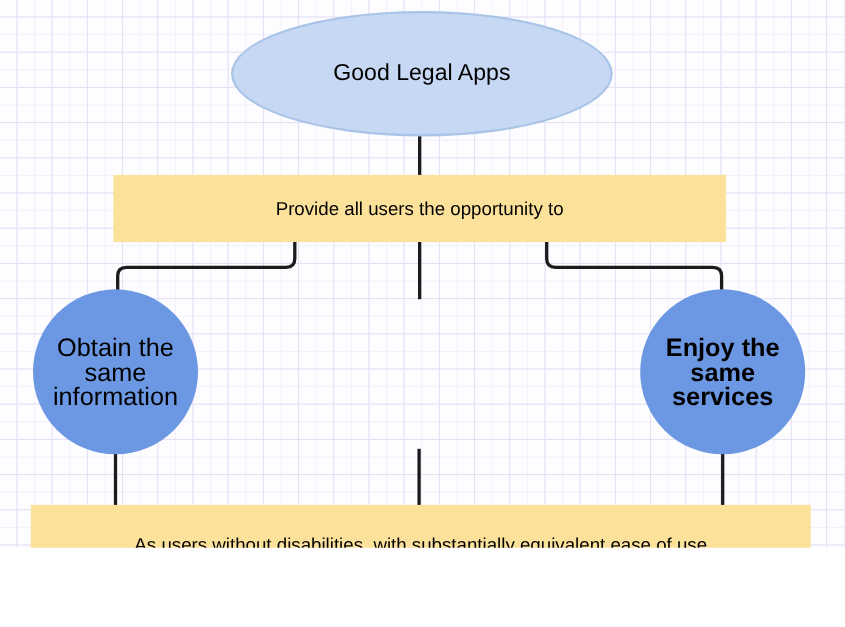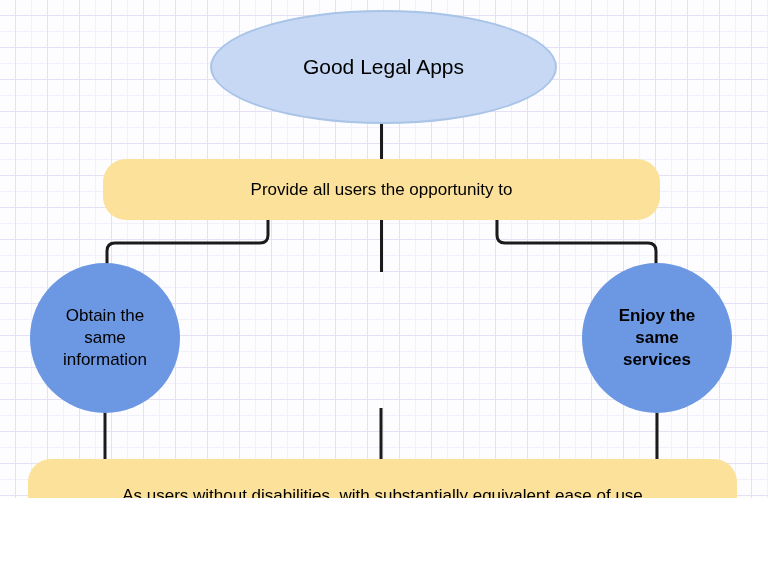--- a/index.html
+++ b/index.html
@@ -31,21 +31,20 @@
     z-index: 1;
   }
   .node {
     position: absolute;
     z-index: 2;
     display: flex;
     align-items: center;
     justify-content: center;
     text-align: center;
     box-sizing: border-box;
-    border-radius: 23px;
   }
   .ellipse {
     left: 210px; top: 10px;
     width: 347px; height: 114px;
     background: #c6d8f3;
     border: 2px solid #a9c4e7;
     border-radius: 50%;
     font-size: 21px;
   }
   .bar {
@@ -58,21 +57,21 @@
   }
   .bar-bottom {
     left: 28px; top: 459px;
     width: 709px; height: 74px;
   }
   .circle {
     width: 150px; height: 150px;
     top: 263px;
     background: #6c97e3;
     border-radius: 50%;
-    font-size: 17px;
+    font-size: 23px;
     line-height: 22px;
   }
   .circle-left   { left: 30px; }
   .circle-middle { left: 306px; }
   .circle-right  { left: 582px; font-weight: bold; }
   .node-label {
     white-space: pre-line;
     padding: 0 6px;
   }
 </style>

